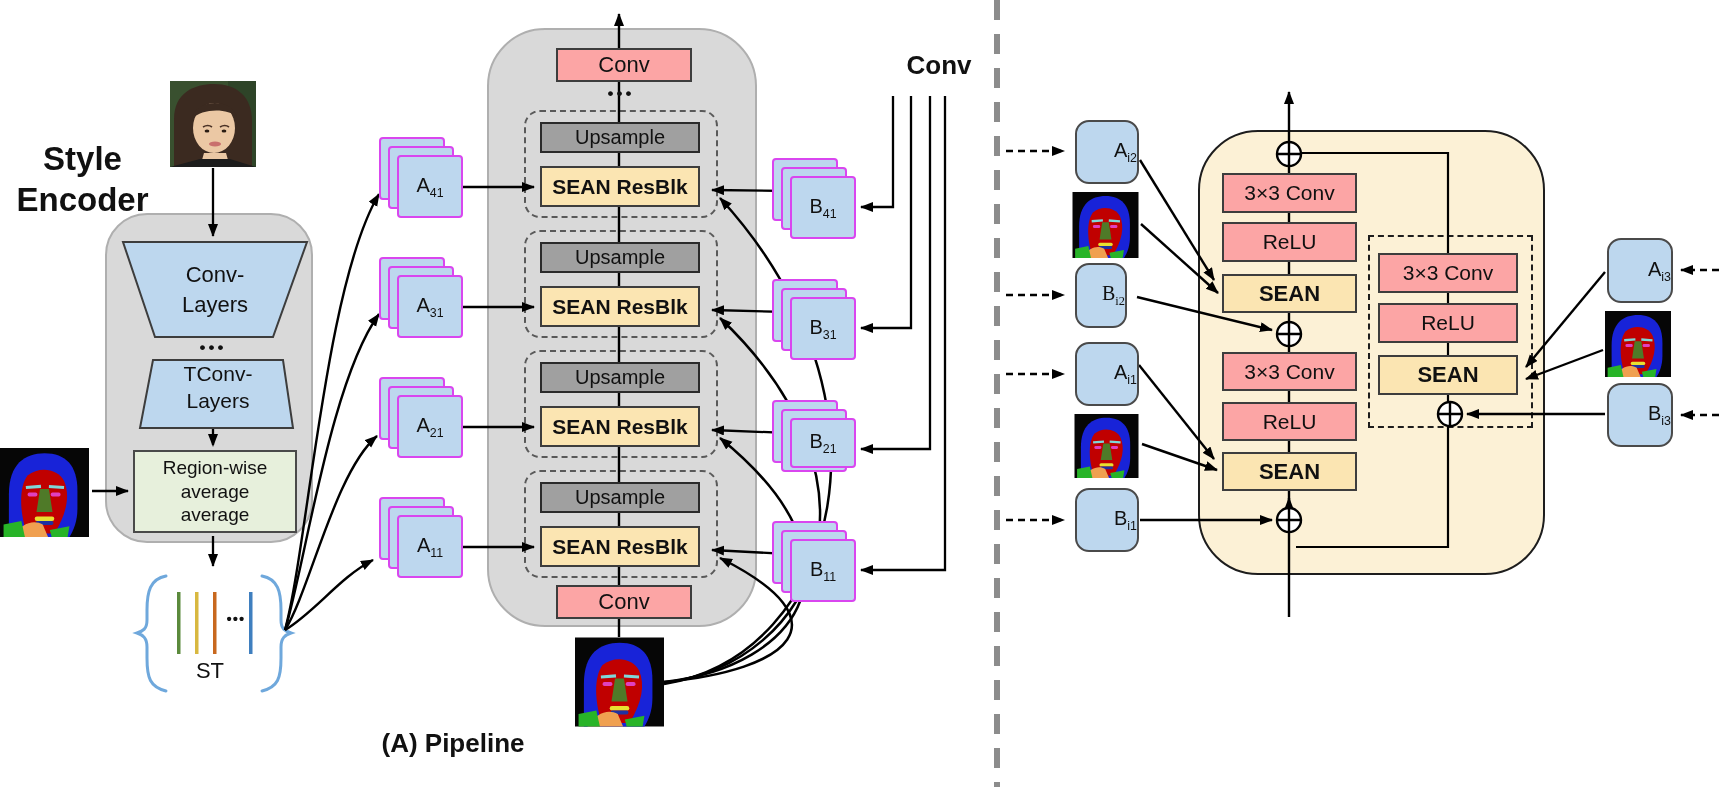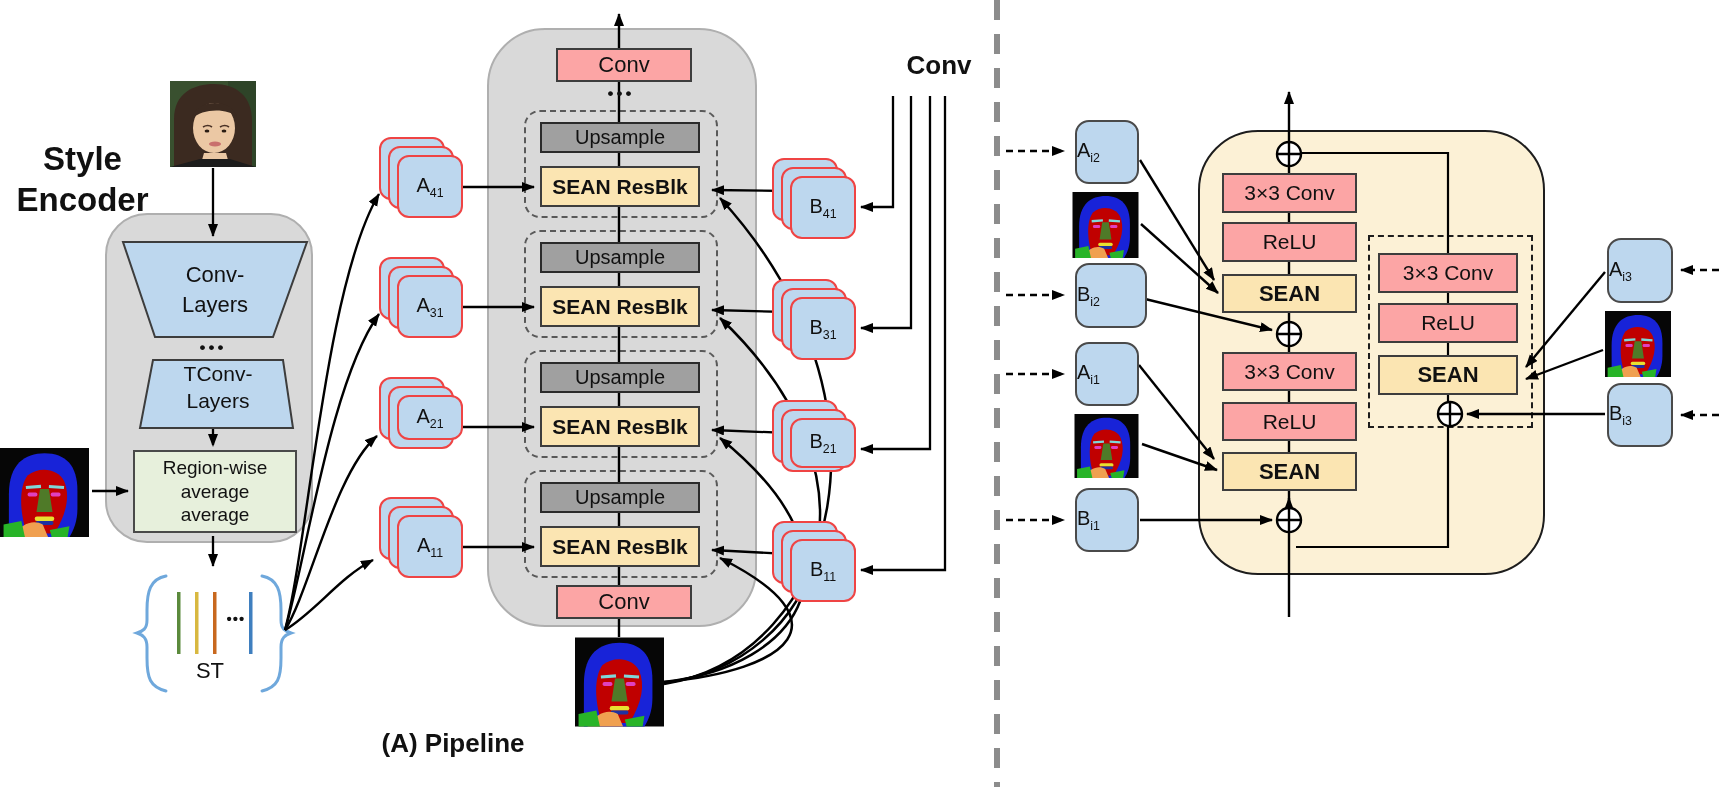--- a/index.html
+++ b/index.html
@@ -8,24 +8,24 @@
           font-family:"Liberation Sans","DejaVu Sans",sans-serif;color:#111;}
   .abs{position:absolute;}
   .container-gray{background:#D9D9D9;border:2px solid #AFAFAF;border-radius:48px;}
   .container-cream{background:#FCF1D6;border:2.5px solid #1d1d1d;border-radius:60px;}
   .bluebox{background:#fca5a5;border:2px solid #3d3d3d;display:flex;align-items:center;
            justify-content:center;font-size:21px;}
   .yellowbox{background:#FBE5B2;border:2px solid #3d3d3d;display:flex;align-items:center;
            justify-content:center;font-size:21px;font-weight:bold;}
   .graybox{background:#A0A0A0;border:2px solid #2b2b2b;display:flex;align-items:center;
            justify-content:center;font-size:20px;color:#111;}
-  .stackbox{background:#BDD7EE;border:2px solid #ef4444;border-radius:12px;}
+  .stackbox{background:#BDD7EE;border:2px solid #d946ef;border-radius:4px;}
   .stacklabel{display:flex;align-items:center;justify-content:center;font-size:20px;}
   .roundinput{background:#BDD7EE;border:2px solid #4a4a4a;border-radius:14px;display:flex;
-           align-items:center;justify-content:flex-start;font-size:20px;}
+           align-items:center;justify-content:flex-end;font-size:20px;}
   .dashedblk{border:2px dashed #595959;border-radius:16px;}
   .dashedrect{border:2px dashed #1d1d1d;}
   .caption{font-weight:bold;font-size:26px;text-align:center;}
   .dots{font-weight:bold;letter-spacing:3px;font-size:17px;text-align:center;color:#111;}
   .twoline{line-height:1.25;text-align:center;}
   sub{font-size:0.62em;}
 </style>
 </head>
 <body>
 
@@ -233,21 +233,21 @@
     </div>
 
   <div class="abs stackbox" style="left:379px;top:257px;width:66px;height:63px;"></div>
   <div class="abs stackbox" style="left:388px;top:266px;width:66px;height:63px;"></div>
   <div class="abs stackbox stacklabel" style="left:397px;top:275px;width:66px;height:63px;">
     <span><span>A</span><sub>31</sub></span>
     </div>
 
   <div class="abs stackbox" style="left:379px;top:377px;width:66px;height:63px;"></div>
   <div class="abs stackbox" style="left:388px;top:386px;width:66px;height:63px;"></div>
-  <div class="abs stackbox stacklabel" style="left:397px;top:395px;width:66px;height:45px;">
+  <div class="abs stackbox stacklabel" style="left:397px;top:395px;width:66px;height:63px;">
     <span><span>A</span><sub>21</sub></span>
     </div>
 
   <div class="abs stackbox" style="left:379px;top:497px;width:66px;height:63px;"></div>
   <div class="abs stackbox" style="left:388px;top:506px;width:66px;height:63px;"></div>
   <div class="abs stackbox stacklabel" style="left:397px;top:515px;width:66px;height:63px;">
     <span><span>A</span><sub>11</sub></span>
     </div>
 
   <div class="abs stackbox" style="left:772px;top:158px;width:66px;height:63px;"></div>
@@ -284,21 +284,21 @@
   <div class="abs bluebox" style="left:1222px;top:402px;width:135px;height:39px;">ReLU</div>
   <div class="abs yellowbox" style="left:1222px;top:452px;width:135px;height:39px;font-size:22px;">SEAN</div>
 
   <div class="abs bluebox" style="left:1378px;top:253px;width:140px;height:40px;">3×3 Conv</div>
   <div class="abs bluebox" style="left:1378px;top:303px;width:140px;height:40px;">ReLU</div>
   <div class="abs yellowbox" style="left:1378px;top:355px;width:140px;height:40px;font-size:22px;">SEAN</div>
 
   <div class="abs roundinput" style="left:1075px;top:120px;width:64px;height:64px;">
     <span><span>A</span><sub>i2</sub></span>
     </div>
-  <div class="abs roundinput" style="left:1075px;top:263px;width:72px;height:65px;">
+  <div class="abs roundinput" style="left:1075px;top:263px;width:52px;height:65px;font-family:Liberation Serif, serif;">
     <span><span>B</span><sub>i2</sub></span>
     </div>
   <div class="abs roundinput" style="left:1075px;top:342px;width:64px;height:64px;">
     <span><span>A</span><sub>i1</sub></span>
     </div>
   <div class="abs roundinput" style="left:1075px;top:488px;width:64px;height:64px;">
     <span><span>B</span><sub>i1</sub></span>
     </div>
 
   <div class="abs roundinput" style="left:1607px;top:238px;width:66px;height:65px;">

